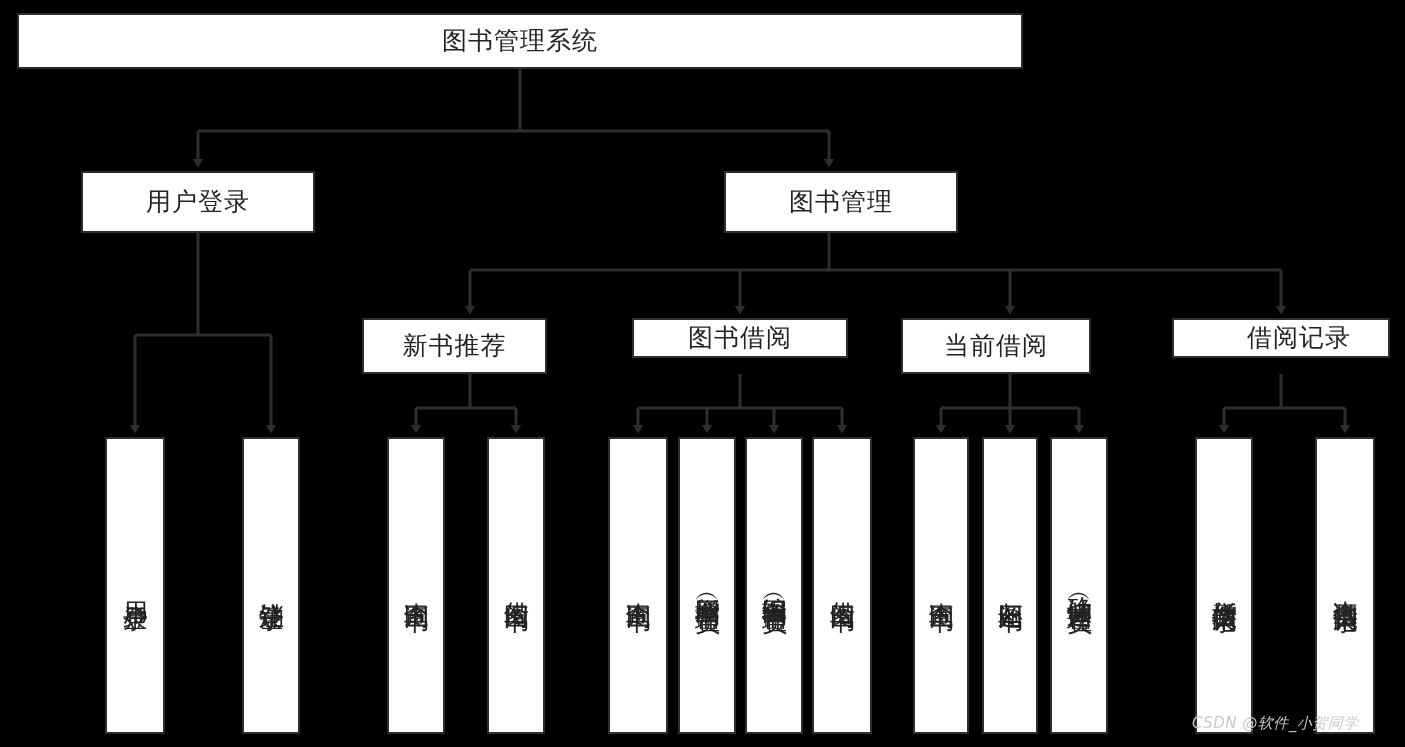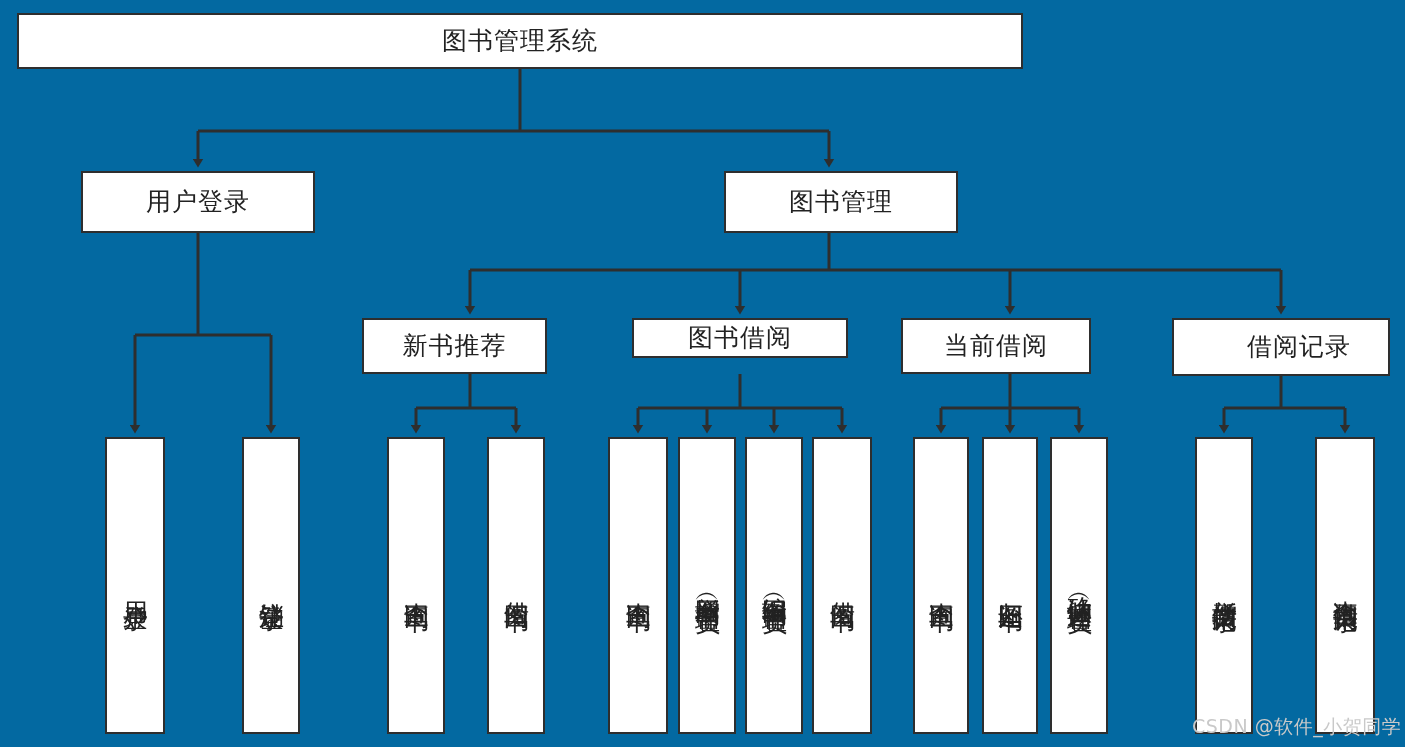--- a/index.html
+++ b/index.html
@@ -51,30 +51,31 @@
   }
   .node.v .vtext {
     writing-mode: vertical-rl;
     text-orientation: upright;
     letter-spacing: 2px;
     white-space: nowrap;
     display: block;
   }
   .watermark {
     position: absolute;
-    font-size: 19px;
+    font-size: 15px;
     color: #c9c9c9;
     white-space: nowrap;
     letter-spacing: 0.5px;
+    font-style: italic;
   }
 </style>
 </head>
 <body>
 
-<div id="canvas" style="background: #0369a1;">
+<div id="canvas" style="background: #000000;">
 
   <svg id="wires" viewBox="0 0 1405 747" xmlns="http://www.w3.org/2000/svg">
     <defs>
       <marker id="arrow" markerWidth="9" markerHeight="11" refX="1.5" refY="5.5" orient="auto" markerUnits="userSpaceOnUse">
         <path d="M0,0 L9,5.5 L0,11 z" fill="#2e2e2e"></path>
       </marker>
     </defs>
     <g stroke="#2e2e2e" stroke-width="3" fill="none">
 
       <path d="M520,69 L520,131"></path>
@@ -120,21 +121,21 @@
   </svg>
 
   <div class="node root h" style="left: 17px; top: 13px; width: 1006px; height: 56px; border-color: rgb(46, 46, 46);">图书管理系统</div>
 
   <div class="node h" style="left: 81px; top: 171px; width: 234px; height: 62px; border-color: rgb(46, 46, 46);">用户登录</div>
   <div class="node h" style="left: 712px; top: 171px; width: 234px; height: 62px; border-color: rgb(46, 46, 46); margin-left: 12px;">图书管理</div>
 
   <div class="node h" style="left: 362px; top: 318px; width: 185px; height: 56px; border-color: rgb(46, 46, 46);">新书推荐</div>
   <div class="node h" style="left: 632px; top: 318px; width: 216px; height: 40px; border-color: rgb(46, 46, 46);">图书借阅</div>
   <div class="node h" style="left: 901px; top: 318px; width: 190px; height: 56px; border-color: rgb(46, 46, 46);">当前借阅</div>
-  <div class="node h" style="left: 1172px; top: 318px; width: 218px; height: 58px; border-color: rgb(46, 46, 46); padding-left: 36px;">借阅记录</div>
+  <div class="node h" style="left: 1172px; top: 318px; width: 218px; height: 40px; border-color: rgb(46, 46, 46); padding-left: 36px;">借阅记录</div>
 
   <div class="node v" style="left: 105px; top: 437px; width: 60px; height: 297px; border-color: rgb(46, 46, 46);">
     <span class="vtext">用户登录</span>
   </div>
   <div class="node v" style="left: 242px; top: 437px; width: 58px; height: 297px; border-color: rgb(46, 46, 46);">
     <span class="vtext">注销登录</span>
   </div>
   <div class="node v" style="left: 387px; top: 437px; width: 58px; height: 297px; border-color: rgb(46, 46, 46);">
     <span class="vtext">查询图书</span>
   </div>

